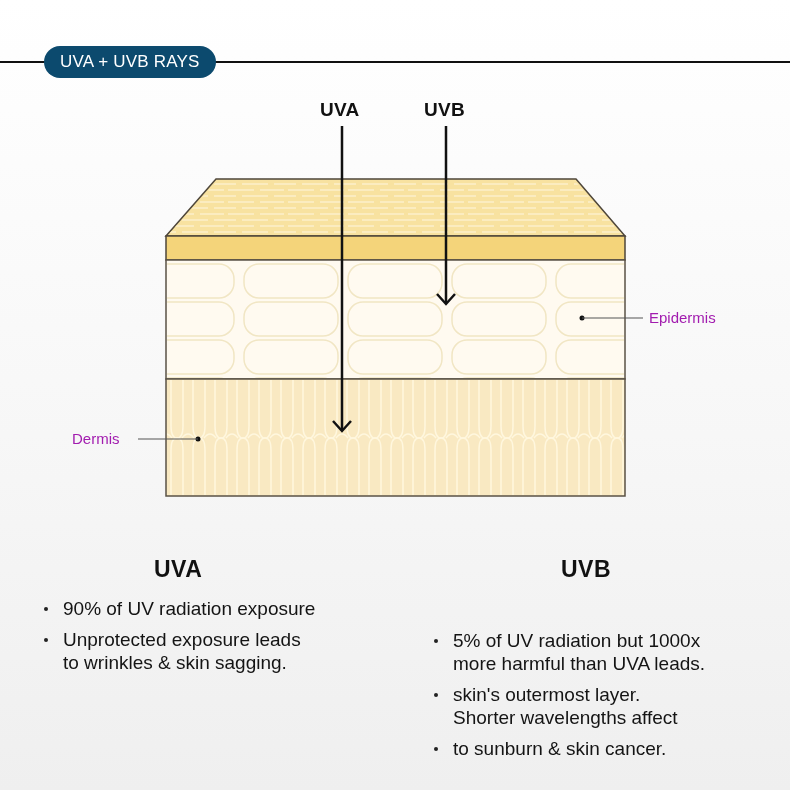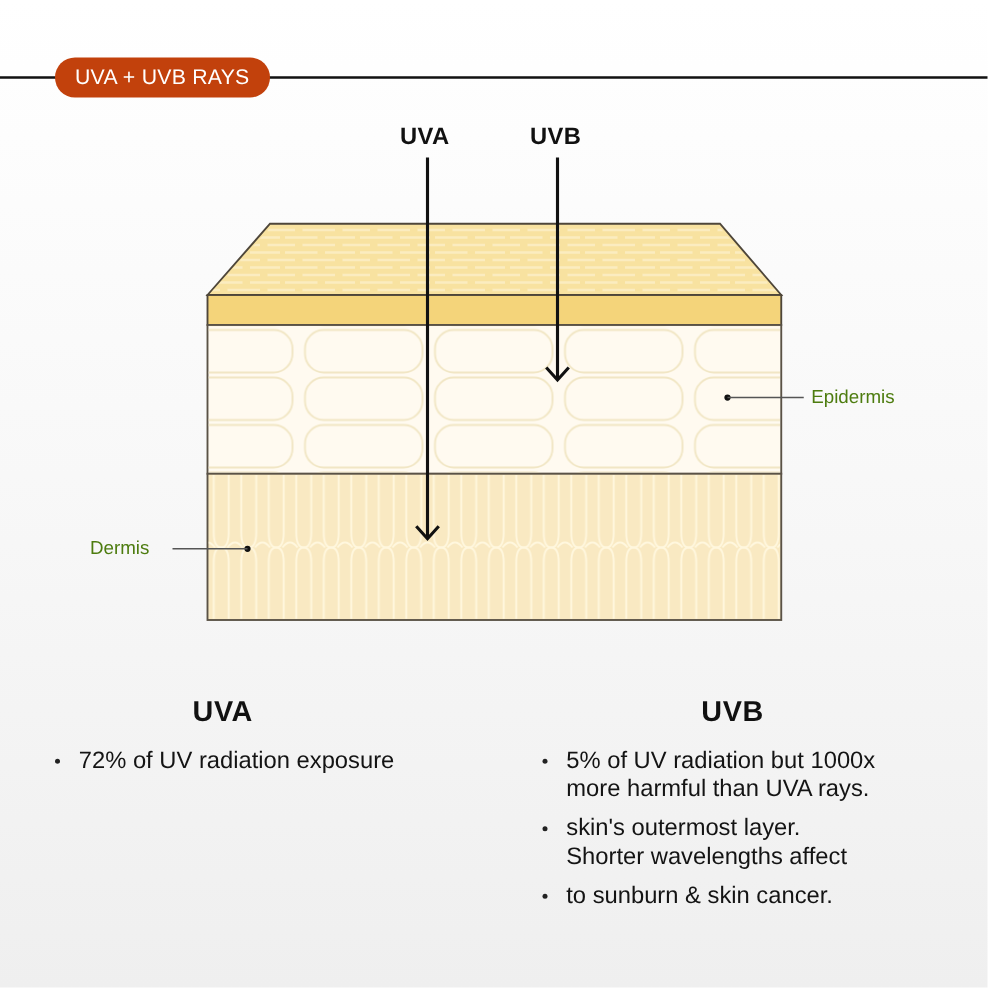--- a/index.html
+++ b/index.html
@@ -8,30 +8,30 @@
     background: linear-gradient(180deg, #ffffff 0%, #f7f7f7 55%, #efefef 100%);
     font-family: "Liberation Sans", sans-serif;
     color: #111;
     position: relative;
   }
   .header-rule {
     position: absolute; left: 0; right: 0; top: 61px; height: 2px; background: #111;
   }
   .header-pill {
     position: absolute; left: 44px; top: 46px; height: 32px; padding: 0 16px;
-    background: #c2410c; color: #fff; border-radius: 16px;
+    background: #0c4a6e; color: #fff; border-radius: 16px;
     font-size: 17px; line-height: 32px; letter-spacing: 0.2px;
     white-space: nowrap;
   }
   .ray-label {
     position: absolute; top: 99px; font-size: 19px; font-weight: bold; letter-spacing: 0.3px;
   }
   .diagram { position: absolute; left: 0; top: 0; width: 790px; height: 540px; }
   .callout-label {
-    position: absolute; font-size: 15px; color: #4d7c0f;
+    position: absolute; font-size: 15px; color: #a21caf;
   }
   .col-title {
     position: absolute; top: 556px; font-size: 23px; font-weight: bold; letter-spacing: 0.5px;
   }
   .bullets {
     position: absolute; top: 597px; margin: 0; padding: 0; list-style: none;
     font-size: 19px; line-height: 23px; color: #141414;
   }
   .bullets li { position: relative; padding-left: 20px; margin-bottom: 8px; }
   .bullets li::before {
@@ -99,29 +99,33 @@
 
 <div class="ray-label" style="left:320px;">UVA</div>
 <div class="ray-label" style="left:424px;">UVB</div>
 
 <div class="callout-label" style="left:649px; top:309px;">Epidermis</div>
 <div class="callout-label" style="left:72px; top:430px;text-align:right;">Dermis</div>
 
 <div class="col-title" style="left:154px;">UVA</div>
 <ul class="bullets" style="left:43px; width:350px;">
   <li>
-    <div>72% of UV radiation exposure</div>
+    <div>90% of UV radiation exposure</div>
+  </li>
+  <li>
+    <div>Unprotected exposure leads</div>
+    <div>to wrinkles &amp; skin sagging.</div>
   </li>
 </ul>
 
 <div class="col-title" style="left:561px;">UVB</div>
-<ul class="bullets" style="left:433px; width:350px;">
+<ul class="bullets" style="left:433px; width:350px;margin-top:32px;">
   <li>
     <div>5% of UV radiation but 1000x</div>
-    <div>more harmful than UVA rays.</div>
+    <div>more harmful than UVA leads.</div>
   </li>
   <li>
     <div>skin's outermost layer.</div>
     <div>Shorter wavelengths affect</div>
   </li>
   <li>
     <div>to sunburn &amp; skin cancer.</div>
   </li>
 </ul>
 

